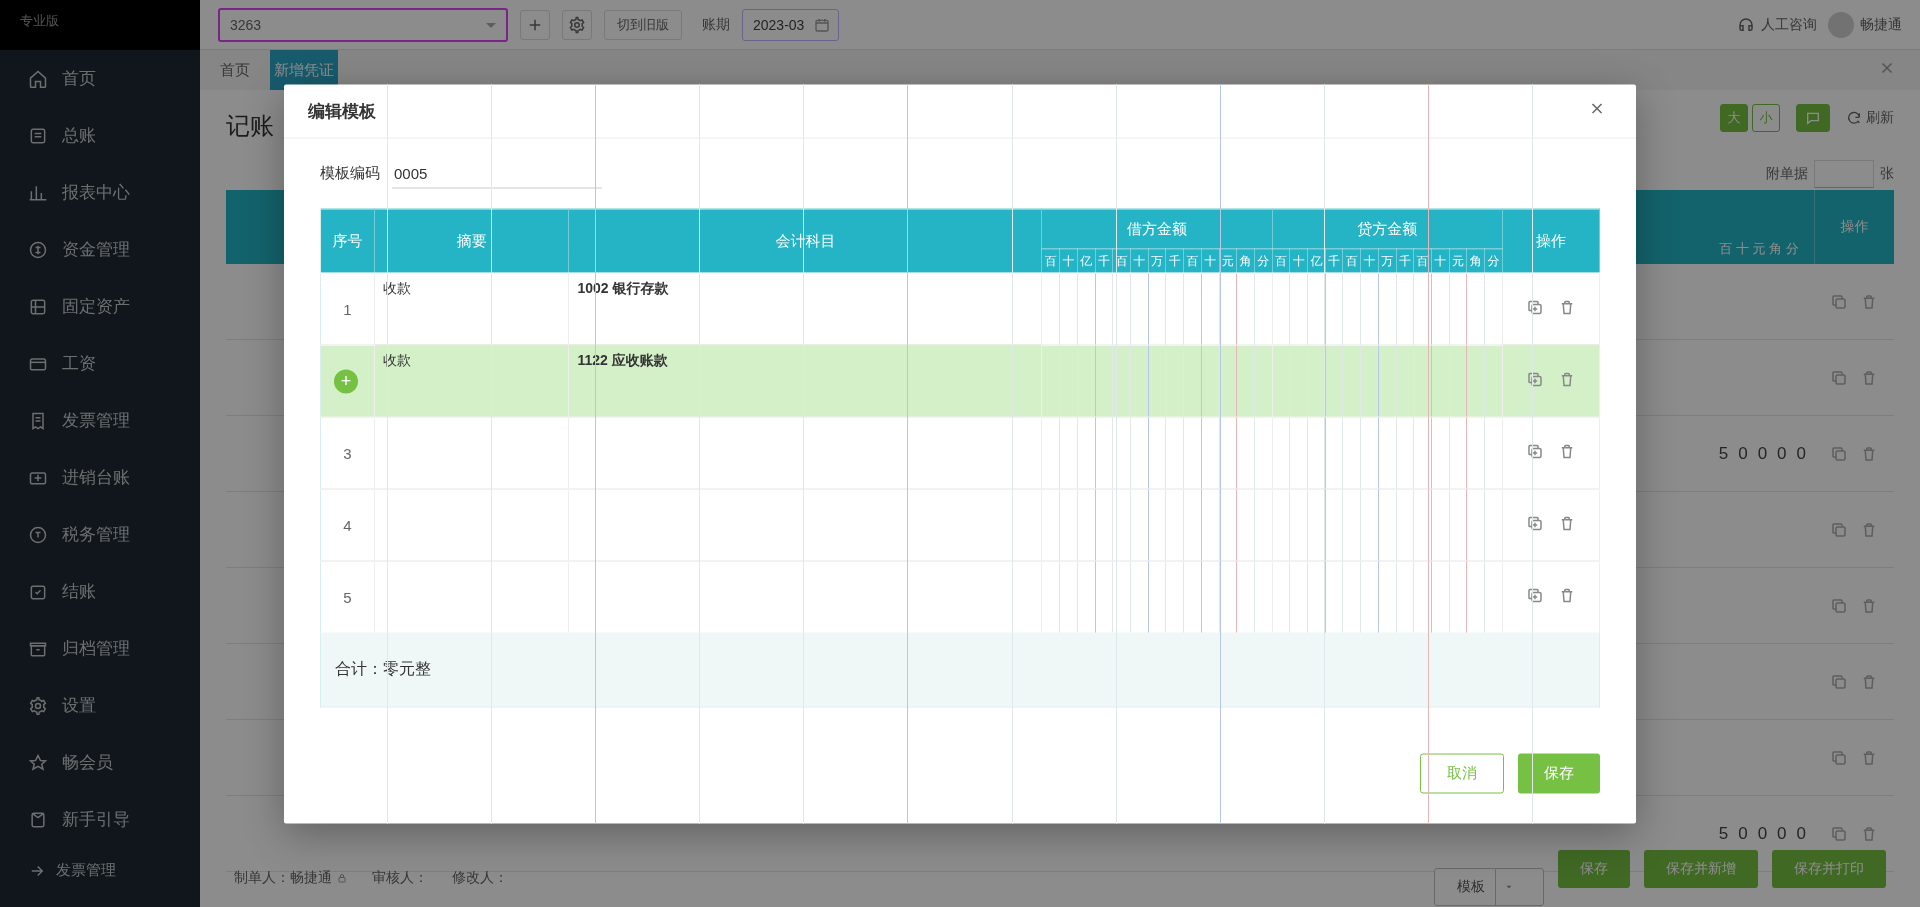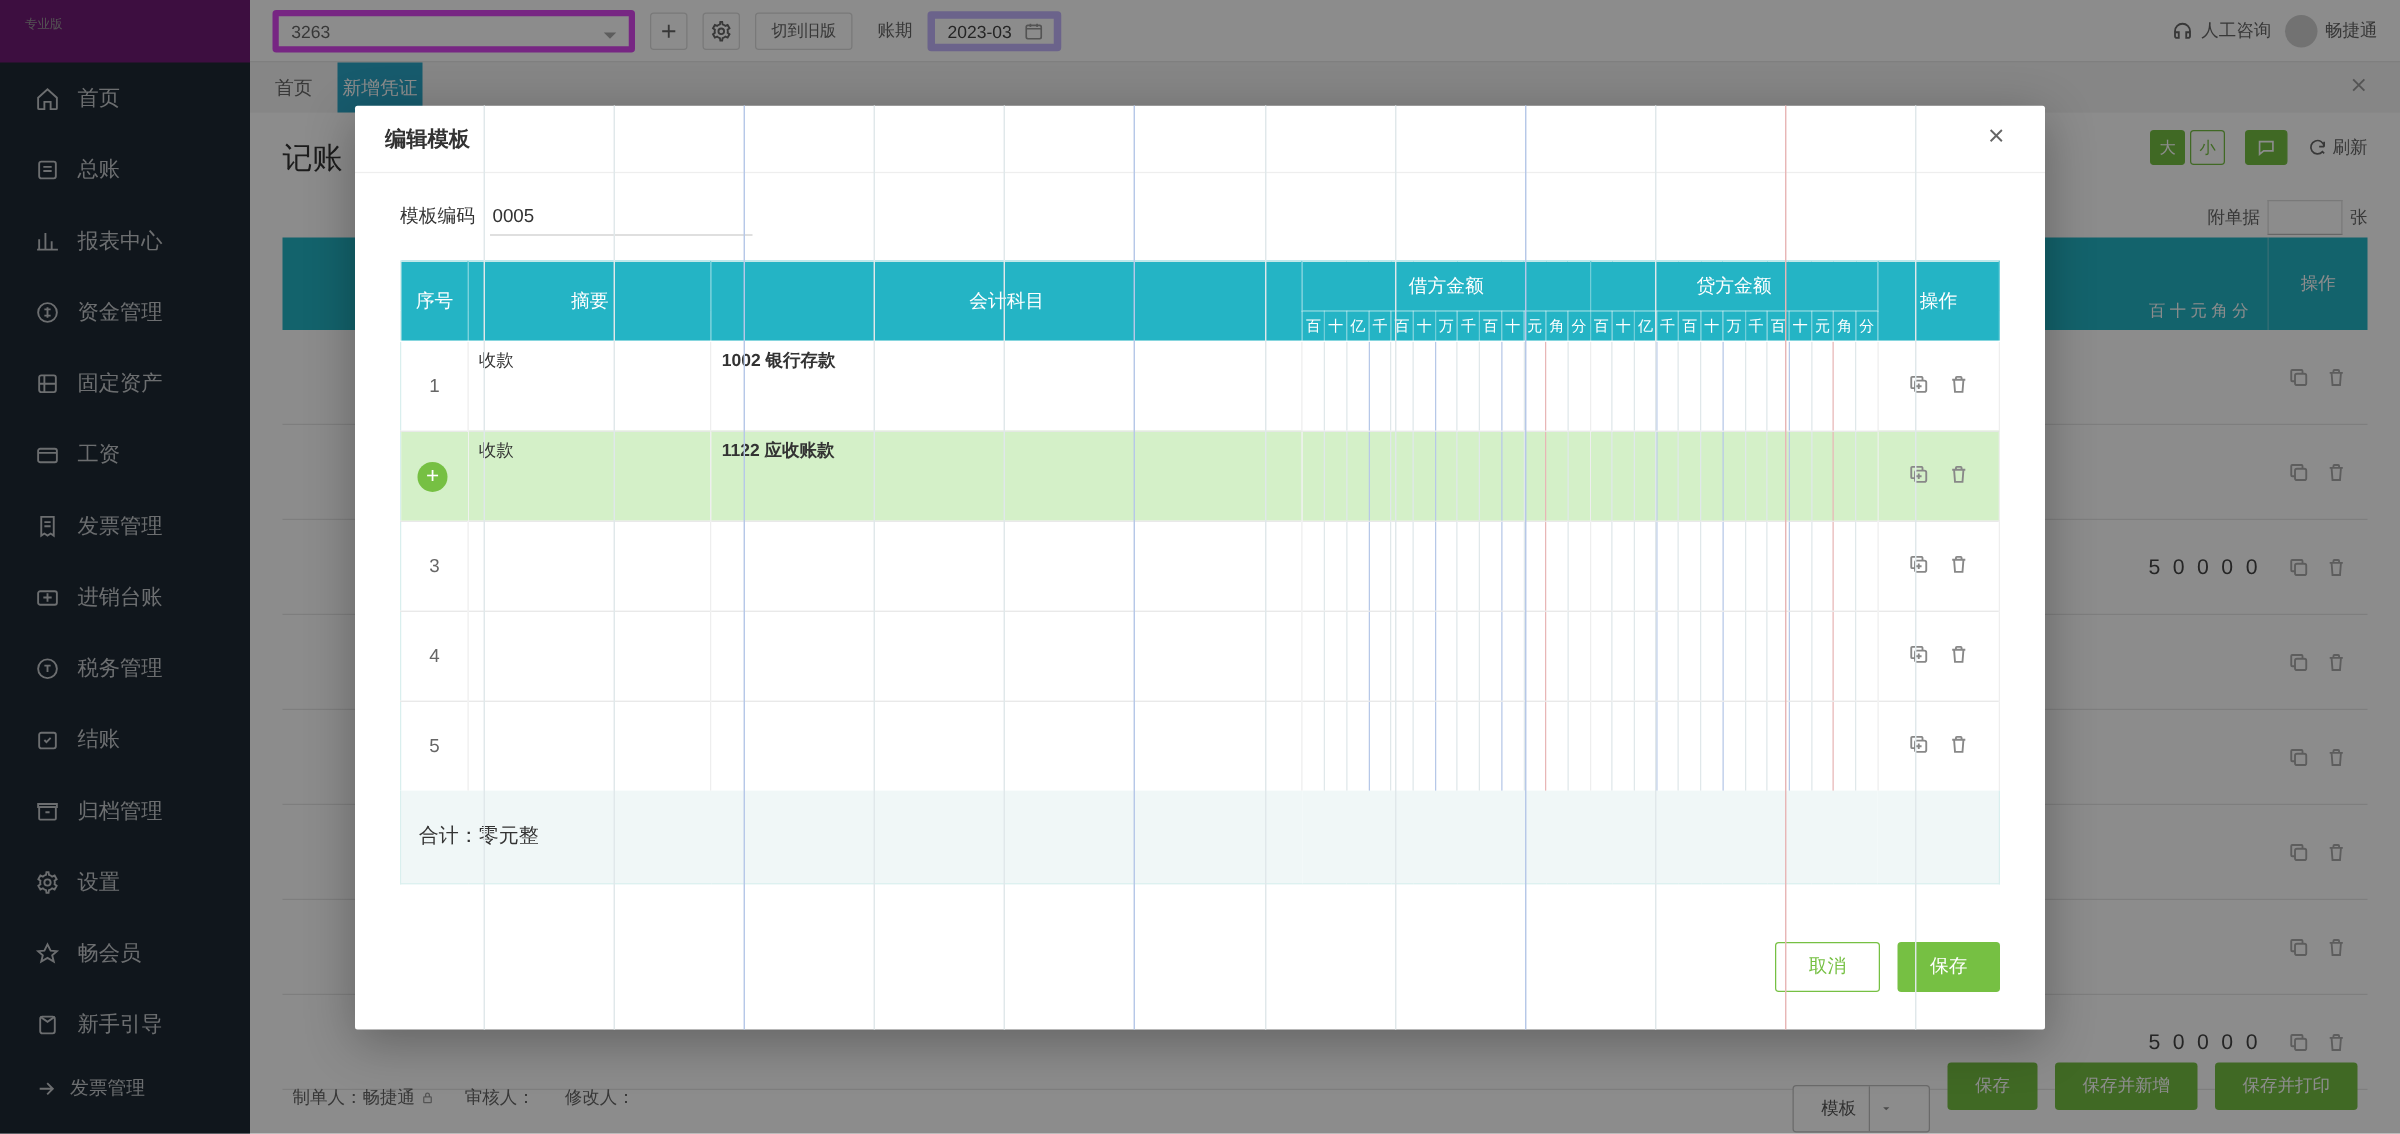--- a/index.html
+++ b/index.html
@@ -1,33 +1,33 @@
 <!DOCTYPE html>
 <html><head>
   <meta charset="utf-8">
   <style>
     * { margin: 0; padding: 0; box-sizing: border-box; font-family: "Microsoft YaHei", Arial, sans-serif; }
     body { width: 1920px; height: 907px; overflow: hidden; position: relative; background: #f5f5f5; }
 
     
     .sidebar { position: absolute; left: 0; top: 0; width: 200px; height: 100%; background: #1e2833; color: #c5c9cc; z-index: 1; }
-    .sidebar-logo { height: 50px; padding: 12px 20px; font-size: 10px; color: #999; background: #701a75; }
+    .sidebar-logo { height: 50px; padding: 12px 20px; font-size: 13px; color: #999; background: #000000; }
     .sidebar-item { display: flex; align-items: center; gap: 14px; padding: 17px 28px; font-size: 17px; color: #c5c9cc; cursor: pointer; }
     .sidebar-item svg { width: 20px; height: 20px; flex-shrink: 0; }
     .sidebar-footer { position: absolute; bottom: 15px; left: 0; right: 0; padding: 12px 28px; display: flex; align-items: center; gap: 10px; font-size: 15px; color: #c5c9cc; cursor: pointer; }
 
     
     .topbar { position: absolute; left: 200px; right: 0; top: 0; height: 50px; background: #fff; display: flex; align-items: center; padding: 0 18px; border-bottom: 1px solid #e0e0e0; z-index: 1; }
     .topbar-left { display: flex; align-items: center; gap: 12px; }
-    .account-select { width: 290px; height: 34px; border: 5px solid #d946ef; border-radius: 3px; padding: 0 30px 0 10px; font-size: 14px; color: #666; display: flex; align-items: center; position: relative; }
+    .account-select { width: 290px; height: 34px; border: 2px solid #d946ef; border-radius: 3px; padding: 0 30px 0 10px; font-size: 14px; color: #666; display: flex; align-items: center; position: relative; }
     .account-select::after { content: ""; position: absolute; right: 10px; top: 13px; border: 5px solid transparent; border-top-color: #aaa; }
     .tb-btn-icon { width: 30px; height: 30px; border: 1px solid #dcdcdc; border-radius: 3px; display: flex; align-items: center; justify-content: center; color: #666; cursor: pointer; }
     .tb-btn-old { height: 30px; padding: 0 12px; border: 1px solid #dcdcdc; border-radius: 3px; font-size: 13px; color: #666; display: flex; align-items: center; cursor: pointer; }
     .period-label { font-size: 14px; color: #666; margin-left: 8px; }
-    .period-val { height: 32px; padding: 0 34px 0 10px; border: 6px solid #c4b5fd; border-radius: 3px; font-size: 14px; color: #444; display: flex; align-items: center; position: relative; }
+    .period-val { height: 32px; padding: 0 34px 0 10px; border: 1px solid #c4b5fd; border-radius: 3px; font-size: 14px; color: #444; display: flex; align-items: center; position: relative; }
     .period-val svg { position: absolute; right: 8px; }
     .topbar-right { margin-left: auto; display: flex; align-items: center; gap: 11px; color: #666; font-size: 14px; }
     .topbar-right .cs, .topbar-right .user { display: flex; align-items: center; gap: 6px; cursor: pointer; }
     .avatar-dot { width: 26px; height: 26px; background: #d0d0d0; border-radius: 50%; }
 
     
     .tabbar { position: absolute; left: 200px; right: 0; top: 50px; height: 40px; background: #f5f5f5; display: flex; align-items: center; padding: 0 20px; z-index: 1; }
     .tab-link { font-size: 15px; color: #666; margin-right: 20px; cursor: pointer; }
     .tab-active { background: #2aa6c6; color: #fff; padding: 10px 4px; font-size: 15px; height: 40px; display: flex; align-items: center; cursor: pointer; }
     .tab-close { margin-left: auto; cursor: pointer; color: #999; padding: 4px; }

